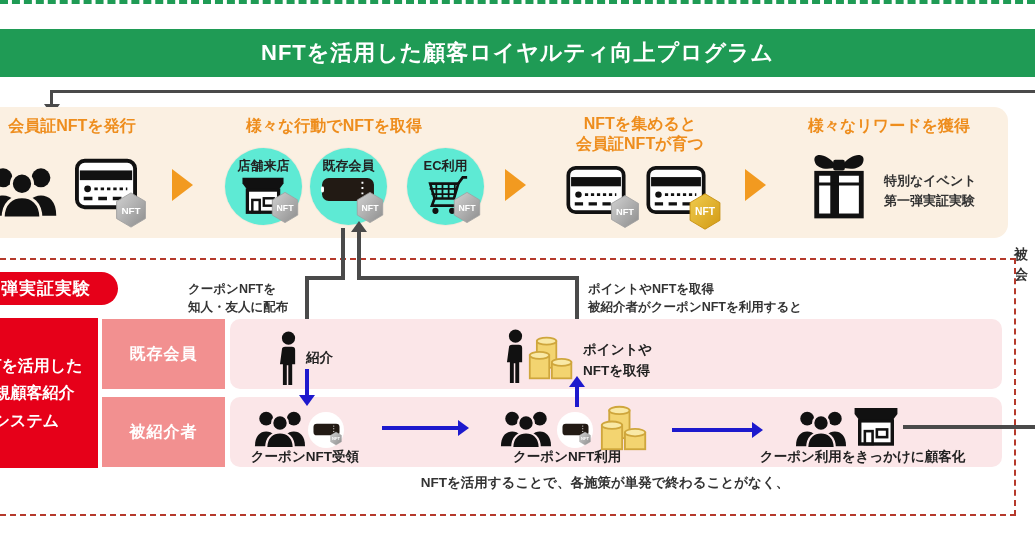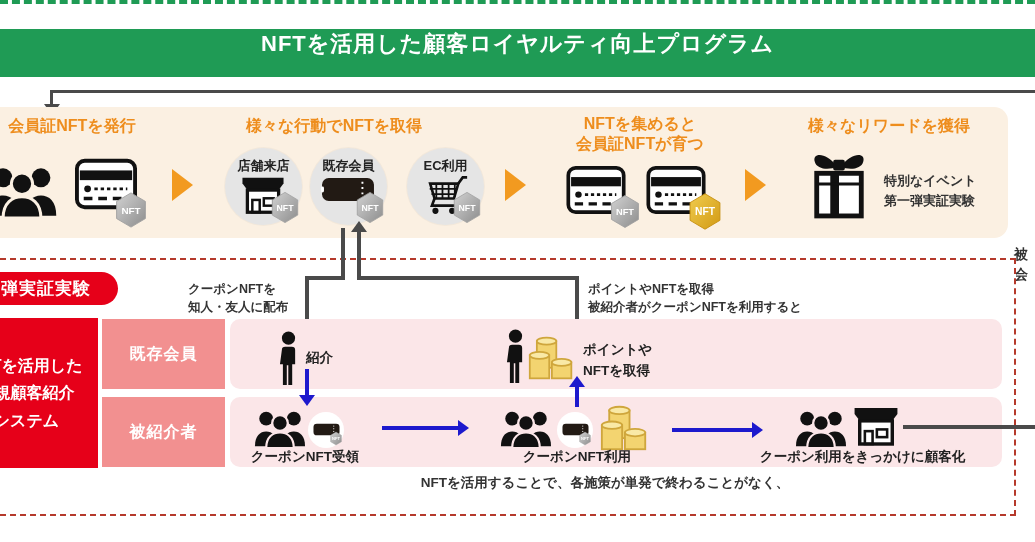--- a/index.html
+++ b/index.html
@@ -3,34 +3,34 @@
 <meta charset="utf-8">
 <style>
   html,body{margin:0;padding:0;background:#fff;}
   .stage{position:relative;width:1035px;height:542px;overflow:hidden;background:#fff;
          font-family:"Liberation Sans","DejaVu Sans",sans-serif;color:var(--text-dark);}
   .abs{position:absolute;}
   
   .top-dash{left:0;top:0;width:1035px;border-top:4px dashed var(--green);}
   
   .banner{left:0;top:29px;width:1035px;height:48px;background:var(--green);
-          display:flex;align-items:flex-start;justify-content:center;}
+          display:flex;align-items:center;justify-content:center;}
   .banner span{color:#fff;font-size:22px;font-weight:bold;letter-spacing:1px;}
   
   .gline{background:var(--gray-line);}
   .garrow-down{width:0;height:0;border-left:8px solid transparent;border-right:8px solid transparent;
                border-top:11px solid var(--gray-line);}
   .garrow-up{width:0;height:0;border-left:8px solid transparent;border-right:8px solid transparent;
              border-bottom:11px solid var(--gray-line);}
   
   .cream{left:-20px;top:107px;width:1028px;height:131px;background:var(--cream);border-radius:14px;}
   .step-title{color:var(--orange);font-size:16px;font-weight:bold;text-align:center;line-height:1.25;}
   .flow-tri{width:0;height:0;border-left:21px solid var(--orange-arrow);
             border-top:16px solid transparent;border-bottom:16px solid transparent;}
-  .circle{background:#e5e5e5;border-radius:50%;width:77px;height:77px;box-shadow:0 0 0 1px rgba(0,0,0,0.03);}
+  .circle{background:#5eead4;border-radius:50%;width:77px;height:77px;box-shadow:0 0 0 1px rgba(0,0,0,0.03);}
   .circle-label{font-size:13px;font-weight:bold;color:#222;text-align:center;width:100%;}
   .note{font-size:13px;font-weight:bold;color:#333;line-height:1.55;}
   
   .pilot-box{left:-20px;top:258px;width:1032px;height:254px;border:2px dashed var(--dash-red);background:#fff;}
   .pill{left:-62px;top:272px;width:180px;height:33px;background:var(--red);border-radius:17px;
         display:flex;align-items:center;justify-content:center;color:#fff;font-size:17px;font-weight:bold;letter-spacing:1px;}
   .sysbox{left:-45px;top:318px;width:143px;height:150px;background:var(--red);
           display:flex;align-items:center;justify-content:center;text-align:center;
           color:#fff;font-size:16px;font-weight:bold;line-height:1.7;}
   .rowlabel{width:123px;height:70px;background:var(--pink-label);display:flex;align-items:center;
@@ -351,21 +351,21 @@
       <g stroke="#cfa63c" stroke-width="2">
         <rect x="10" y="8" width="22" height="30" fill="#f3d470"></rect>
           <ellipse cx="21" cy="8" rx="11" ry="4" fill="#f9e9a6"></ellipse>
         <rect x="2" y="24" width="22" height="26" fill="#f3d470"></rect>
           <ellipse cx="13" cy="24" rx="11" ry="4" fill="#f9e9a6"></ellipse>
         <rect x="27" y="32" width="22" height="18" fill="#f3d470"></rect>
           <ellipse cx="38" cy="32" rx="11" ry="4" fill="#f9e9a6"></ellipse>
       </g>
     </svg>
   </div>
-  <div class="abs small-label" style="left:513px;top:448px;width:118px;text-align:right">クーポンNFT利用</div>
+  <div class="abs small-label" style="left:513px;top:448px;width:118px;text-align:left">クーポンNFT利用</div>
 
   <div class="abs bshaft-h" style="left:672px;top:428px;width:82px"></div>
   <div class="abs bhead-right" style="left:752px;top:422px"></div>
 
   <div class="abs" style="left:795px;top:410px">
     <svg width="52" height="38" viewBox="0 0 60 44" fill="#111">
       <circle cx="14" cy="10" r="8"></circle>
         <path d="M1 42 c0-12 6-17 13-17 c7 0 13 5 13 17 z"></path>
       <circle cx="46" cy="10" r="8"></circle>
         <path d="M33 42 c0-12 6-17 13-17 c7 0 13 5 13 17 z"></path>

